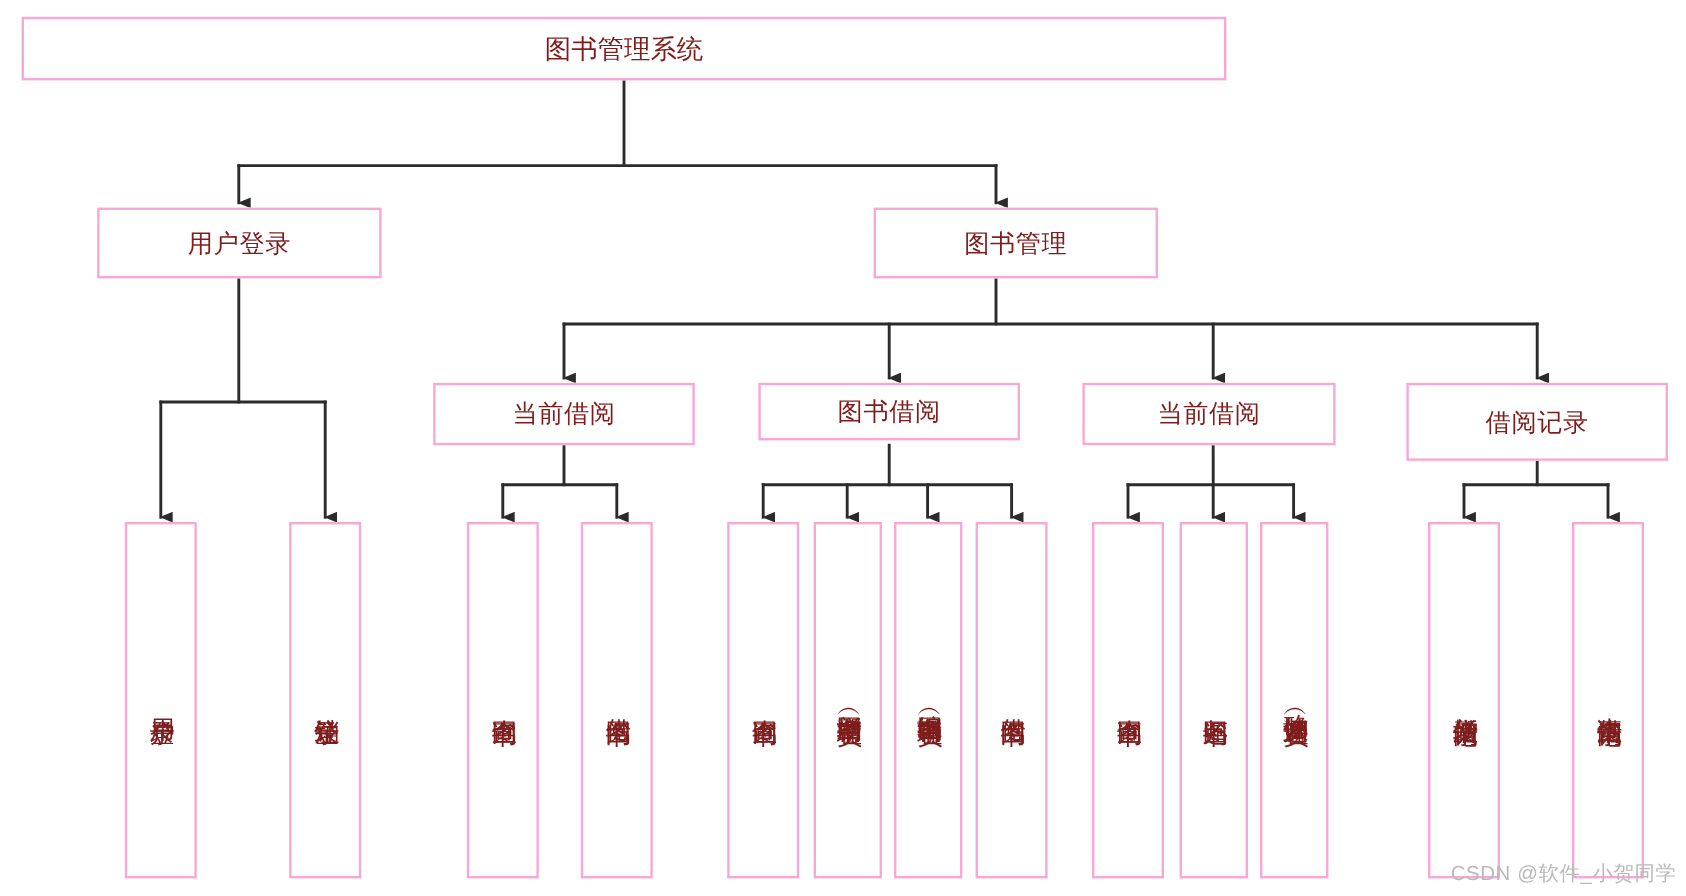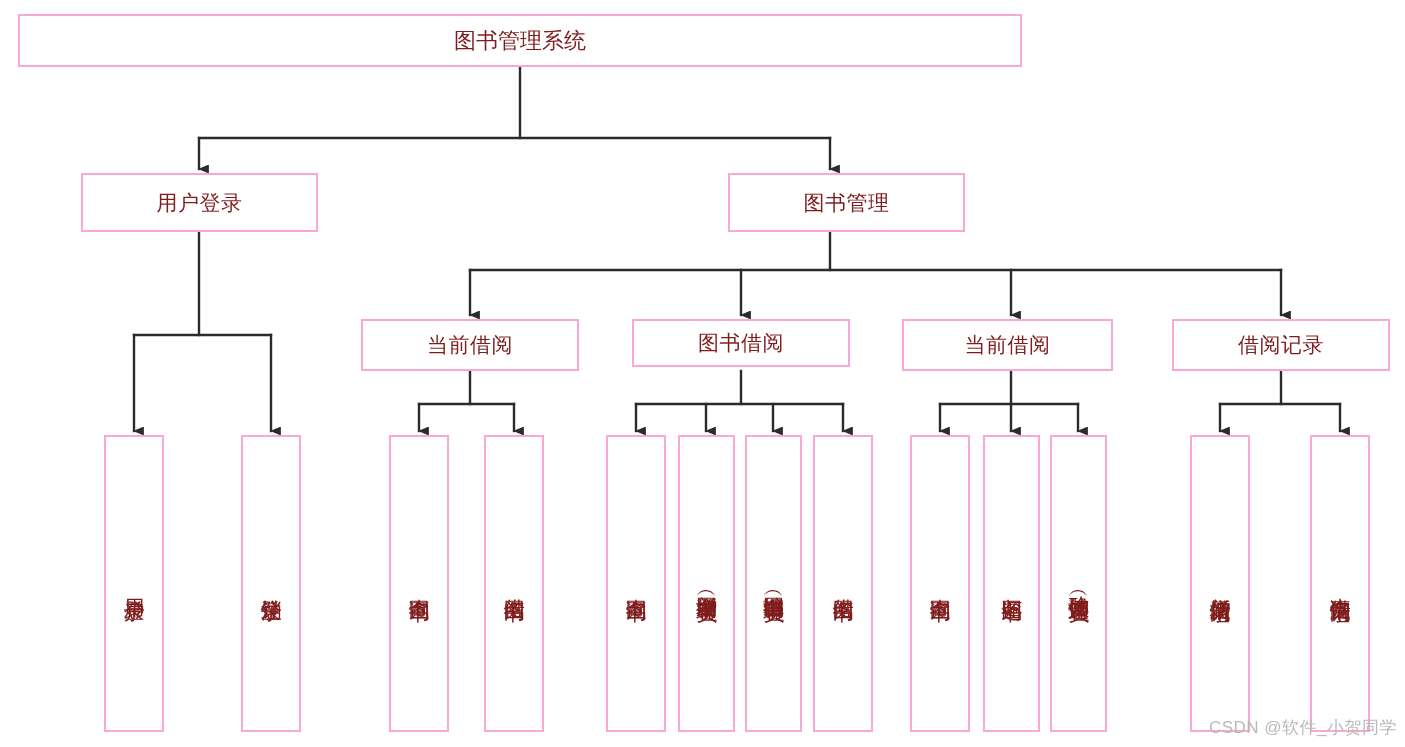--- a/index.html
+++ b/index.html
@@ -141,21 +141,21 @@
   </div>
 
   <div class="node h-node" style="left:632px; top:319px; width:218px; height:48px;">
     <span class="htext">图书借阅</span>
   </div>
 
   <div class="node h-node" style="left:902px; top:319px; width:211px; height:52px;">
     <span class="htext">当前借阅</span>
   </div>
 
-  <div class="node h-node" style="left:1172px; top:319px; width:218px; height:52px;">
+  <div class="node h-node" style="left:1172px; top:319px; width:218px; height:65px;">
     <span class="htext">借阅记录</span>
   </div>
 
   <div class="node leaf" style="left:104px; top:435px; width:60px; height:297px;">
     <span class="vtext">用户登录</span>
   </div>
 
   <div class="node leaf" style="left:241px; top:435px; width:60px; height:297px;">
     <span class="vtext">注销登录</span>
   </div>

